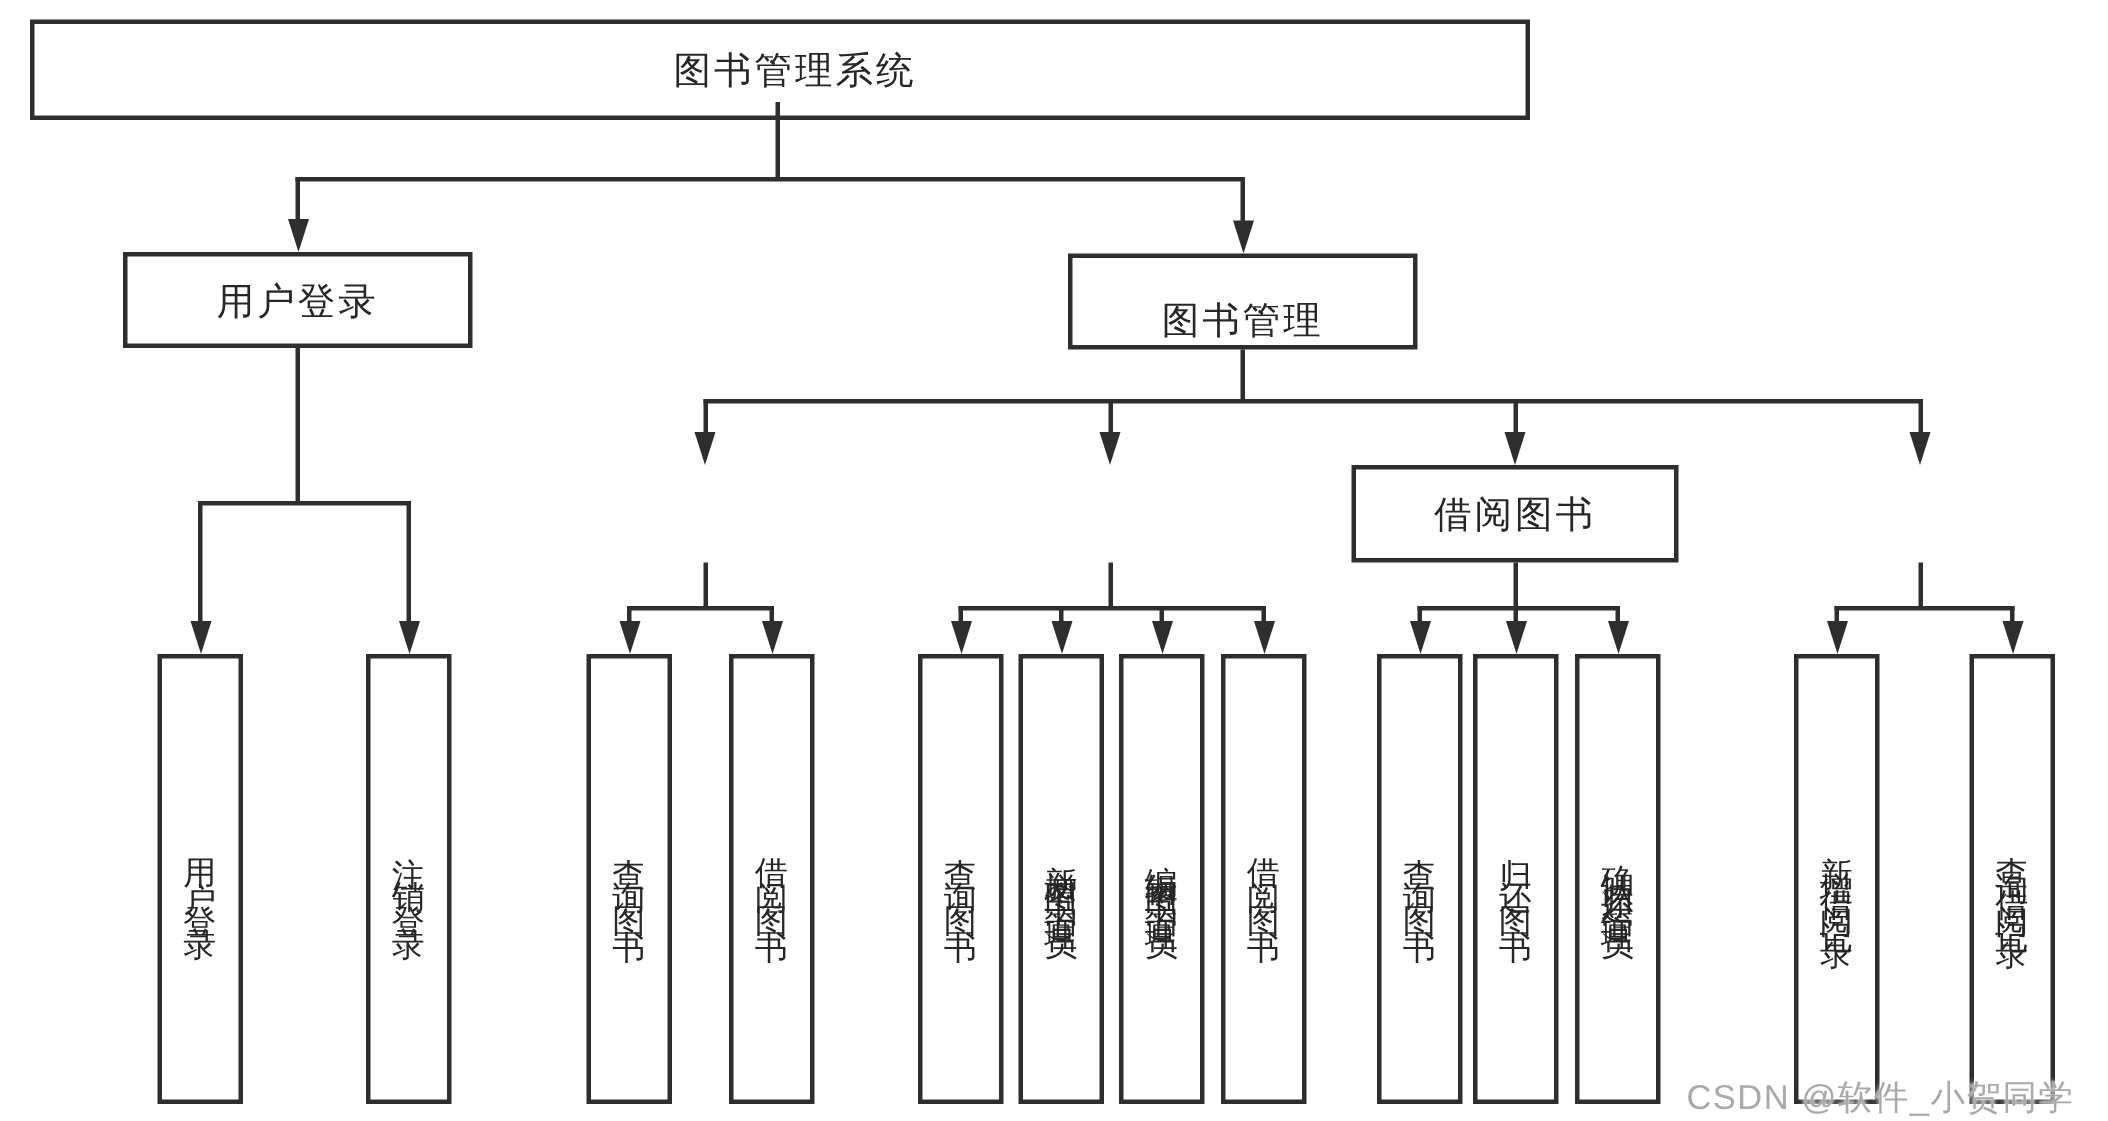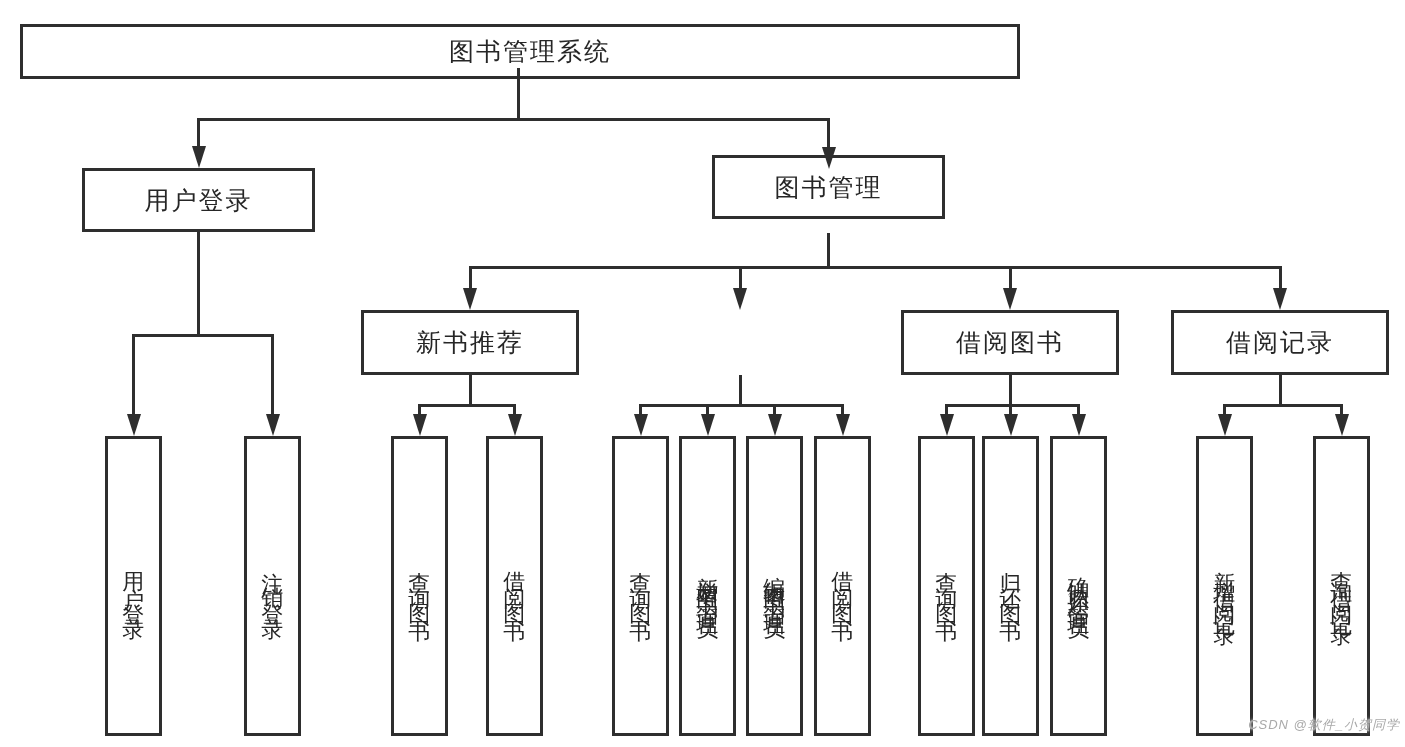--- a/index.html
+++ b/index.html
@@ -31,55 +31,48 @@
   .vline{width:3px;}
   .hline{height:3px;}
   .ahead{
     position:absolute;width:0;height:0;
     border-left:7px solid transparent;
     border-right:7px solid transparent;
     border-top:22px solid var(--line);
   }
   #watermark{
     position:absolute;
-    right:5px;top:716px;
-    font-size:13px;
+    right:22px;top:716px;
+    font-size:23px;
     color:var(--wm);
     letter-spacing:1px;
     text-shadow:0 0 2px #fff,0 0 4px #fff;
     z-index:5;
     white-space:nowrap;
-    font-style:italic;
   }
 </style>
 </head>
 <body>
 
 <div id="stage">
 
-  <div class="box" style="left:20px;top:24px;width:1000px;height:55px;padding-left:20px;">
+  <div class="box" style="left:20px;top:13px;width:1000px;height:67px;padding-left:20px;">
     <span class="lbl">图书管理系统</span>
   </div>
 
   <div class="box" style="left:82px;top:168px;width:233px;height:64px;">
     <span class="lbl">用户登录</span>
   </div>
 
-  <div class="box" style="left:712px;top:155px;width:233px;height:64px;">
+  <div class="box" style="left:712px;top:169px;width:233px;height:64px;align-items:flex-end;">
     <span class="lbl">图书管理</span>
   </div>
 
-  <div class="box" style="left:361px;top:310px;width:218px;height:65px;">
-    <span class="lbl">新书推荐</span>
-  </div>
   <div class="box" style="left:901px;top:310px;width:218px;height:65px;">
     <span class="lbl">借阅图书</span>
-  </div>
-  <div class="box" style="left:1171px;top:310px;width:218px;height:65px;">
-    <span class="lbl">借阅记录</span>
   </div>
 
   <div class="box leaf" style="left:105px;top:436px;width:57px;height:300px;">
     <span class="lbl" style="letter-spacing: 16px;">用户登录</span>
   </div>
   <div class="box leaf" style="left:244px;top:436px;width:57px;height:300px;">
     <span class="lbl" style="letter-spacing: 16px;">注销登录</span>
   </div>
 
   <div class="box leaf" style="left:391px;top:436px;width:57px;height:300px;">

